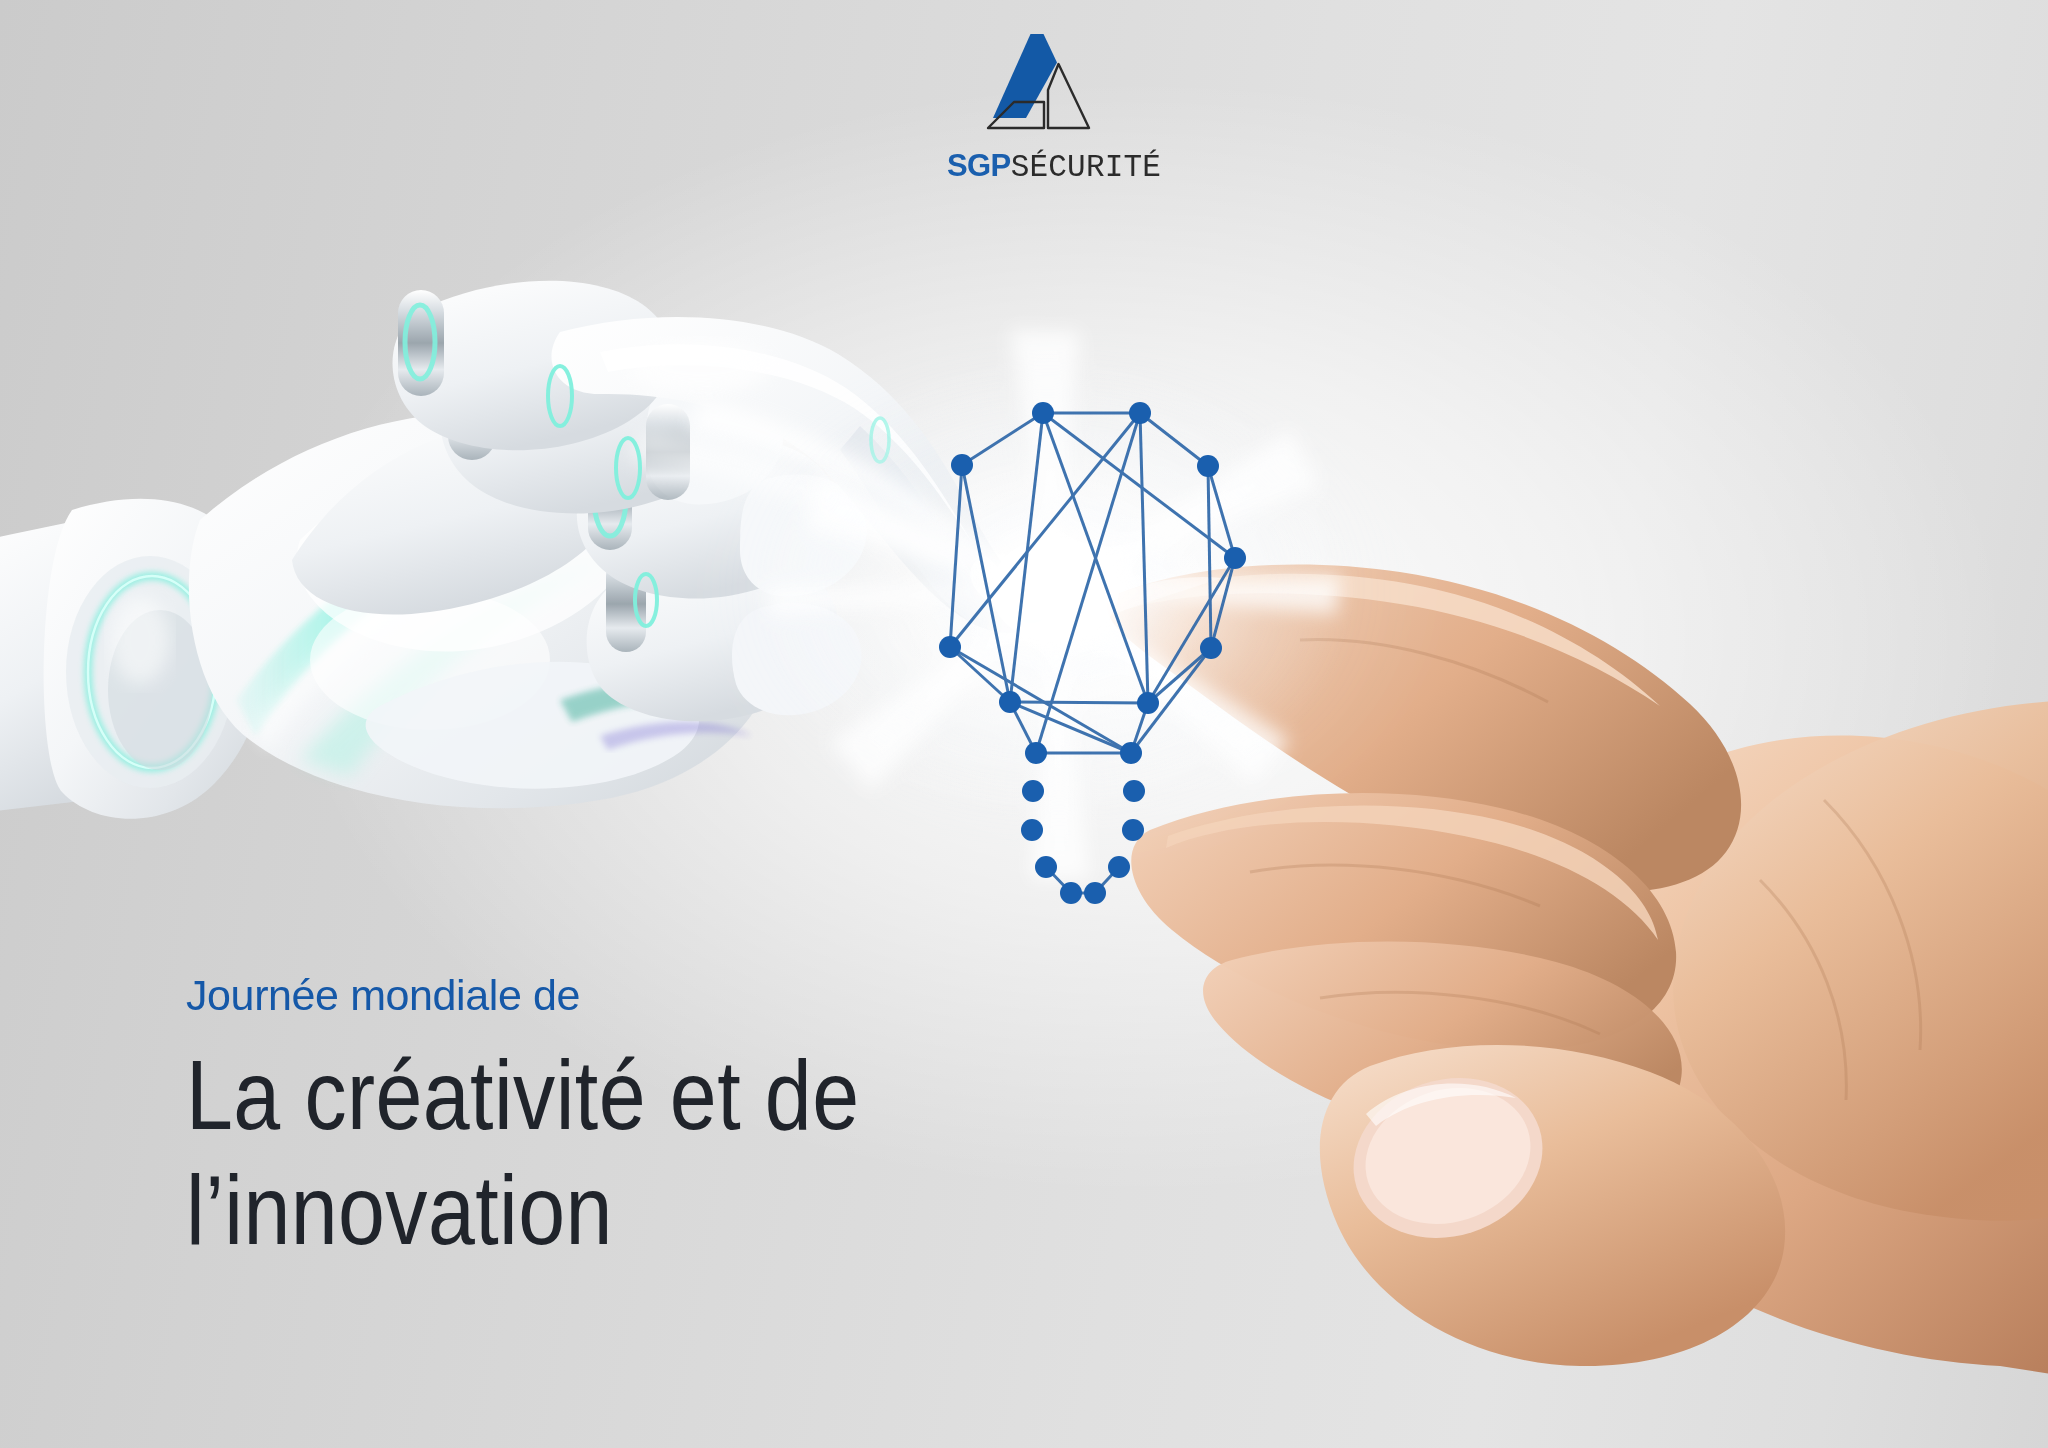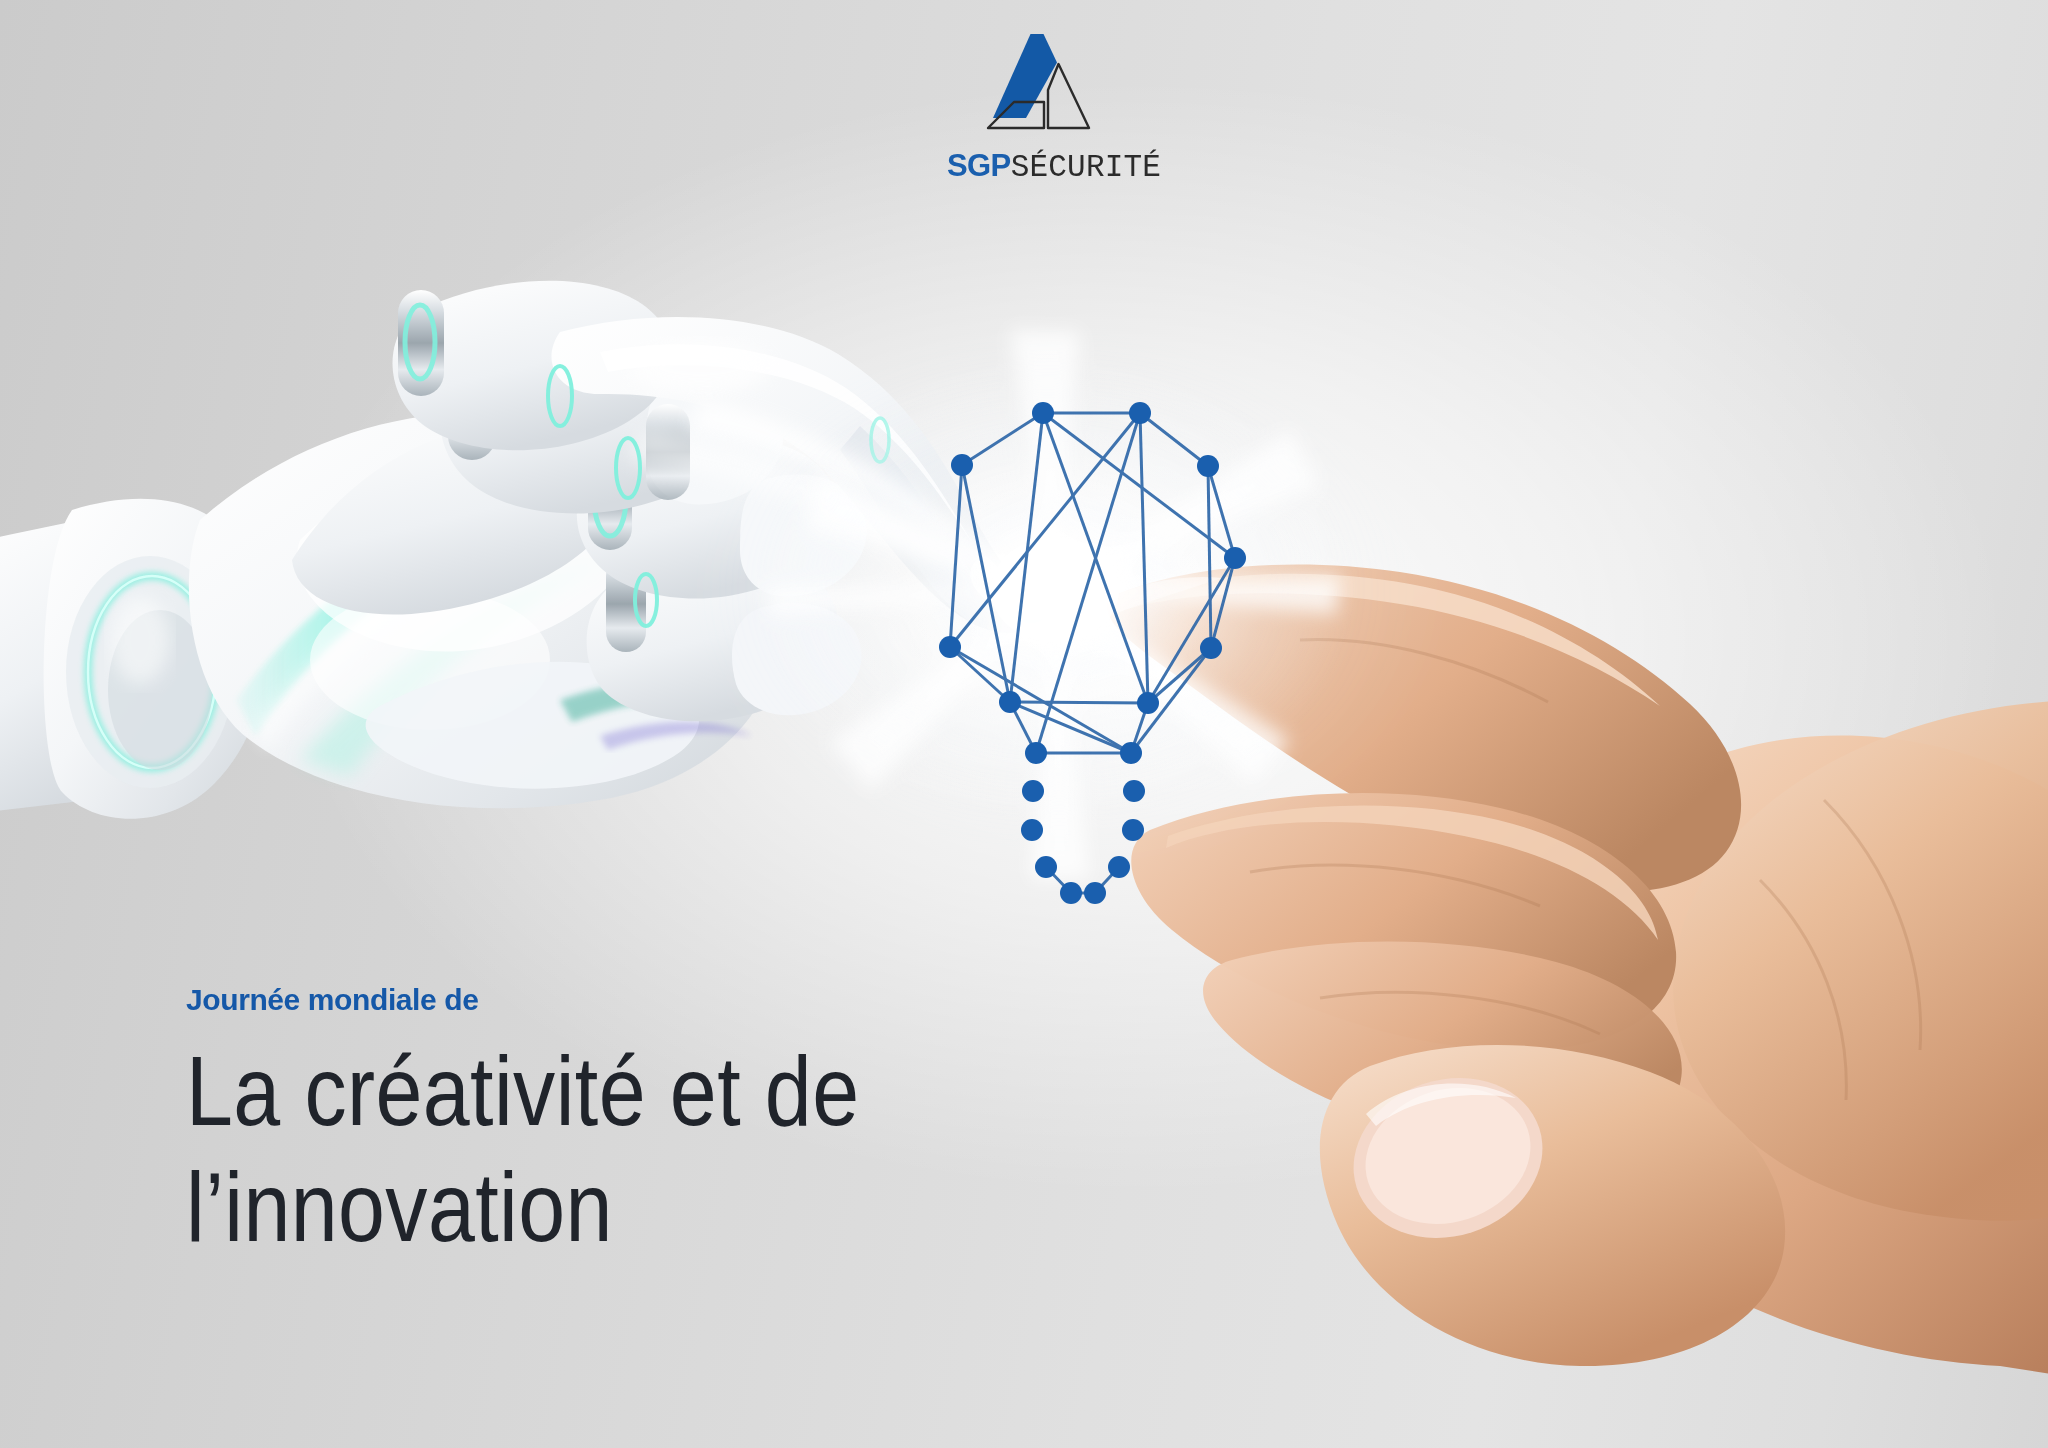--- a/index.html
+++ b/index.html
@@ -73,26 +73,26 @@
   .bulb-layer svg { display: block; }
 
   
   .copy {
     position: absolute;
     left: 186px;
     top: 966px;
     width: 1080px;
   }
   .eyebrow {
-    font-size: 30px;
-    font-weight: 700;
+    font-size: 43px;
+    font-weight: 400;
     color: #1558a8;
     letter-spacing: -0.4px;
     line-height: 1.2;
-    margin: 16px 0 16px 0;
+    margin: 4px 0 16px 0;
   }
   .headline {
     font-size: 98px;
     font-weight: 100;
     color: #20242b;
     line-height: 1.18;
     letter-spacing: 0.5px;
     margin: 0;
     transform: scaleX(0.86);
     transform-origin: left center;

